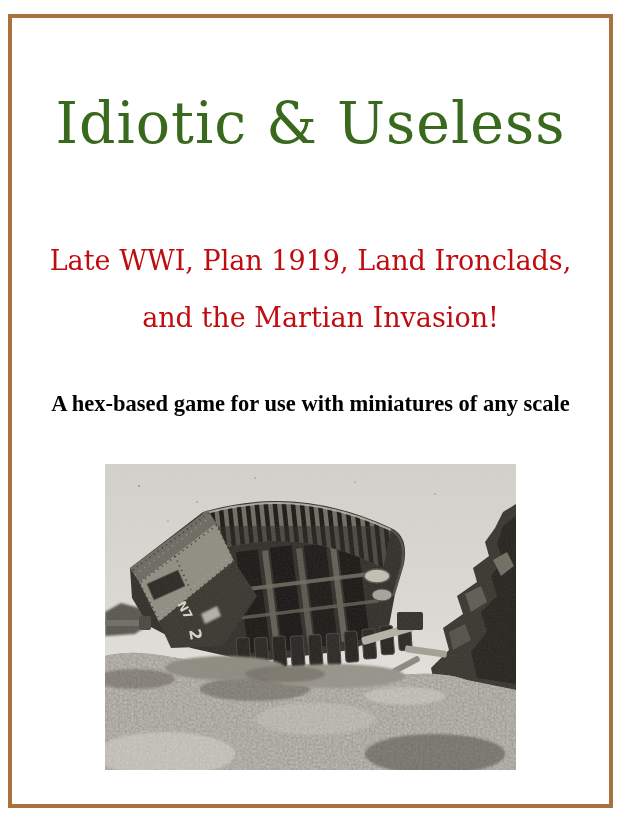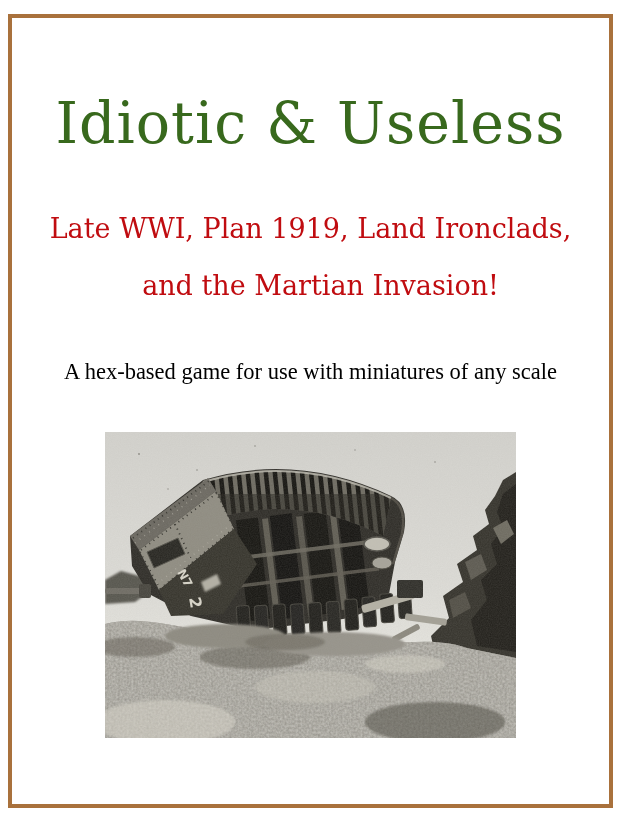--- a/index.html
+++ b/index.html
@@ -39,26 +39,26 @@
     line-height:1.25;
     letter-spacing:1px;
     color:var(--title-green,#38691D);
   }
   .subtitle-line{
     font-family:"DejaVu Serif","Liberation Serif",serif;
     font-size:27px;
     line-height:1.3;
     color:var(--subtitle-red,#C00C10);
   }
-  .subtitle-line.first{margin-top:52px;}
+  .subtitle-line.first{margin-top:84px;}
   .subtitle-line.second{margin-top:22px;padding-left:20px;}
   .tagline{
     margin-top:56px;
     font-family:"Liberation Serif",serif;
-    font-weight:normal;
+    font-weight:bold;
     font-size:22.5px;
     color:var(--tagline-black,#000);
   }
   .photo-wrap{
     margin-top:47px;
     display:inline-block;
     width:411px;height:306px;
     line-height:0;
   }
   .photo-wrap svg{width:411px;height:306px;display:block;}

